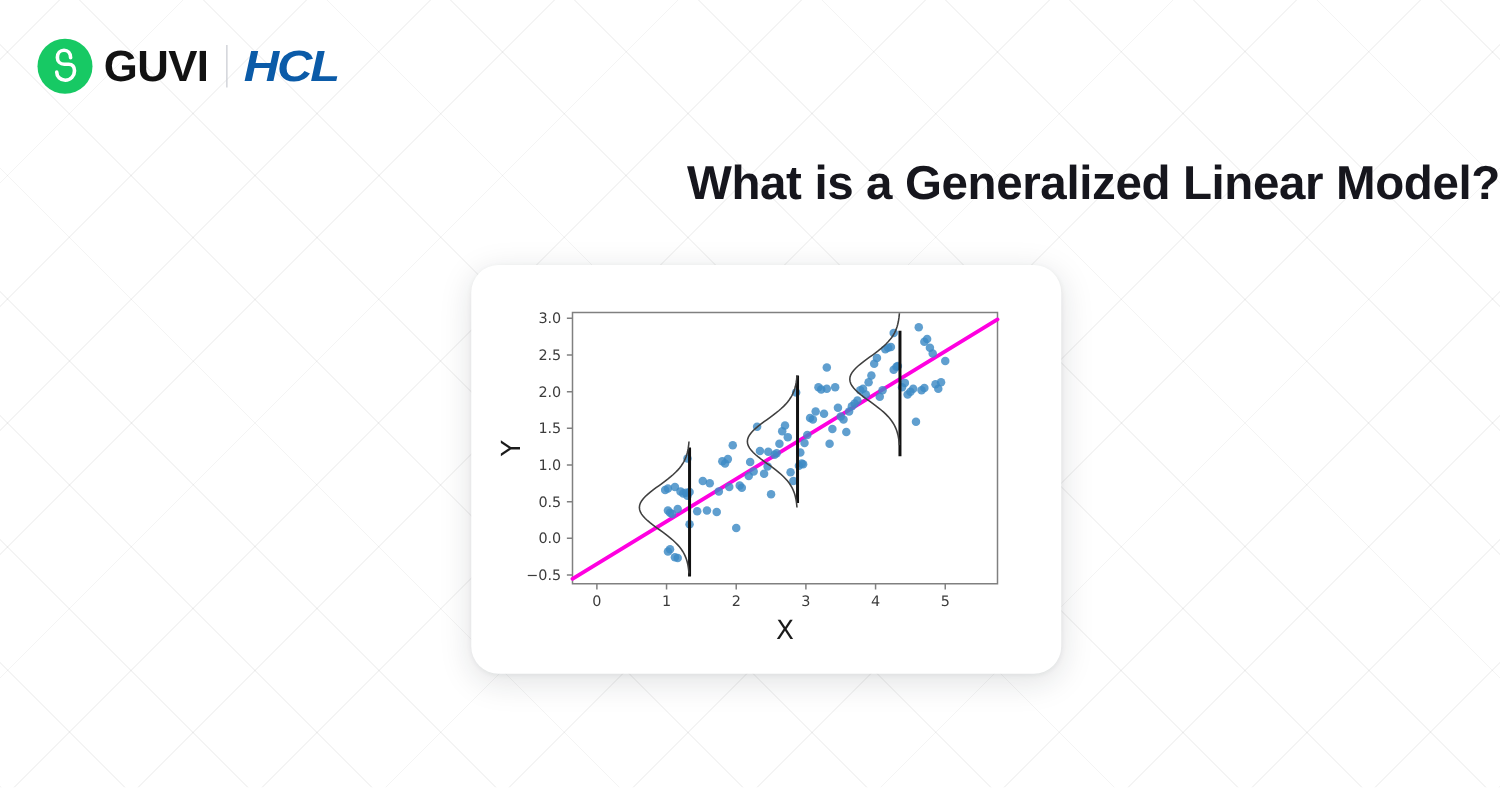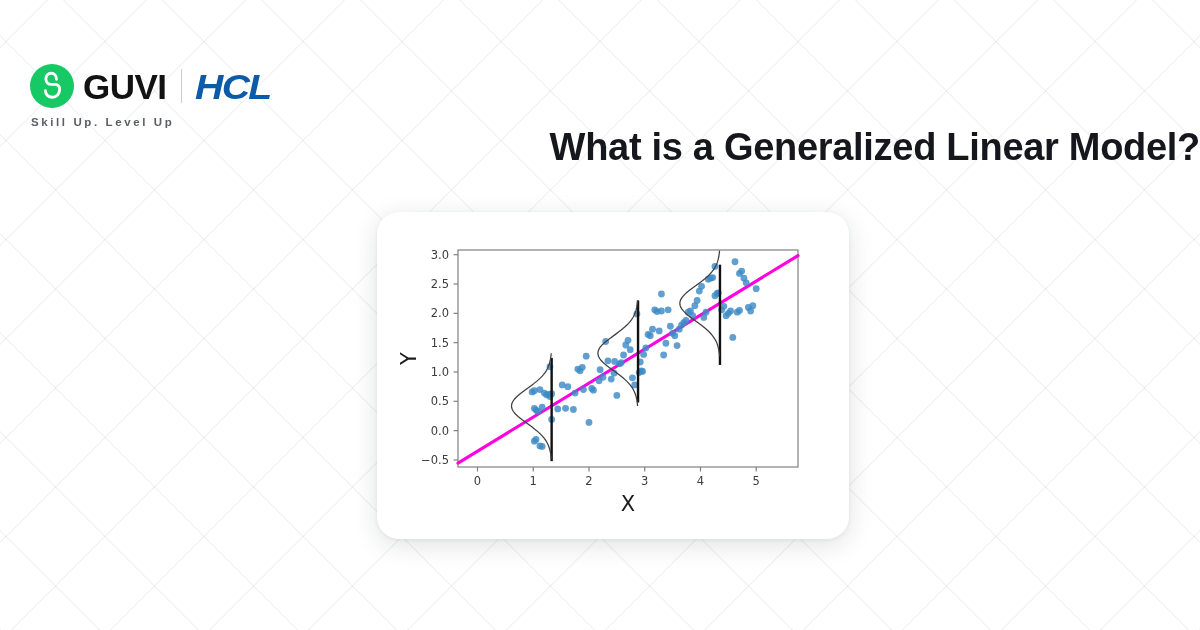--- a/index.html
+++ b/index.html
@@ -29,21 +29,20 @@
   #brand {
     position: absolute;
     left: 30px;
     top: 30px;
     width: 330px;
   }
   .brand-row {
     display: flex;
     align-items: center;
     height: 46px;
-    margin-top: 33px;
   }
   .guvi-mark {
     width: 44px;
     height: 44px;
     border-radius: 50%;
     background: #17c964;
     display: flex;
     align-items: center;
     justify-content: center;
     flex: 0 0 auto;
@@ -127,21 +126,20 @@
                  C6.9 11.1 9.2 13.4 12.4 13.4 L16.0 13.4
                  C18.9 13.4 20.6 15.5 20.6 18.6
                  C20.6 22.6 17.6 26.2 13.2 26.2
                  C9.4 26.2 6.4 23.4 6.4 19.7" fill="none" stroke="#ffffff" stroke-width="2.9" stroke-linecap="round" stroke-linejoin="round"></path>
       </svg>
     </span>
     <span class="guvi-word">GUVI</span>
     <span class="brand-divider"></span>
     <span class="hcl-word">HCL</span>
   </div>
-  <div class="tagline">Skill Up. Level Up</div>
 </div>
 
 <div id="headline">What is a Generalized Linear Model?</div>
 
 <div id="chart-card">
   <svg id="plot-svg" viewBox="0 0 472 327">
     <g id="plot-layer">
         <rect x="81" y="38" width="340" height="217" fill="#fff" stroke="#808080" stroke-width="1.2"></rect>
         <line x1="100.50819672131148" y1="255" x2="100.50819672131148" y2="259.5" stroke="#808080" stroke-width="1.2"></line>
         <text x="100.50819672131148" y="273" class="tick-label" text-anchor="middle">0</text>

